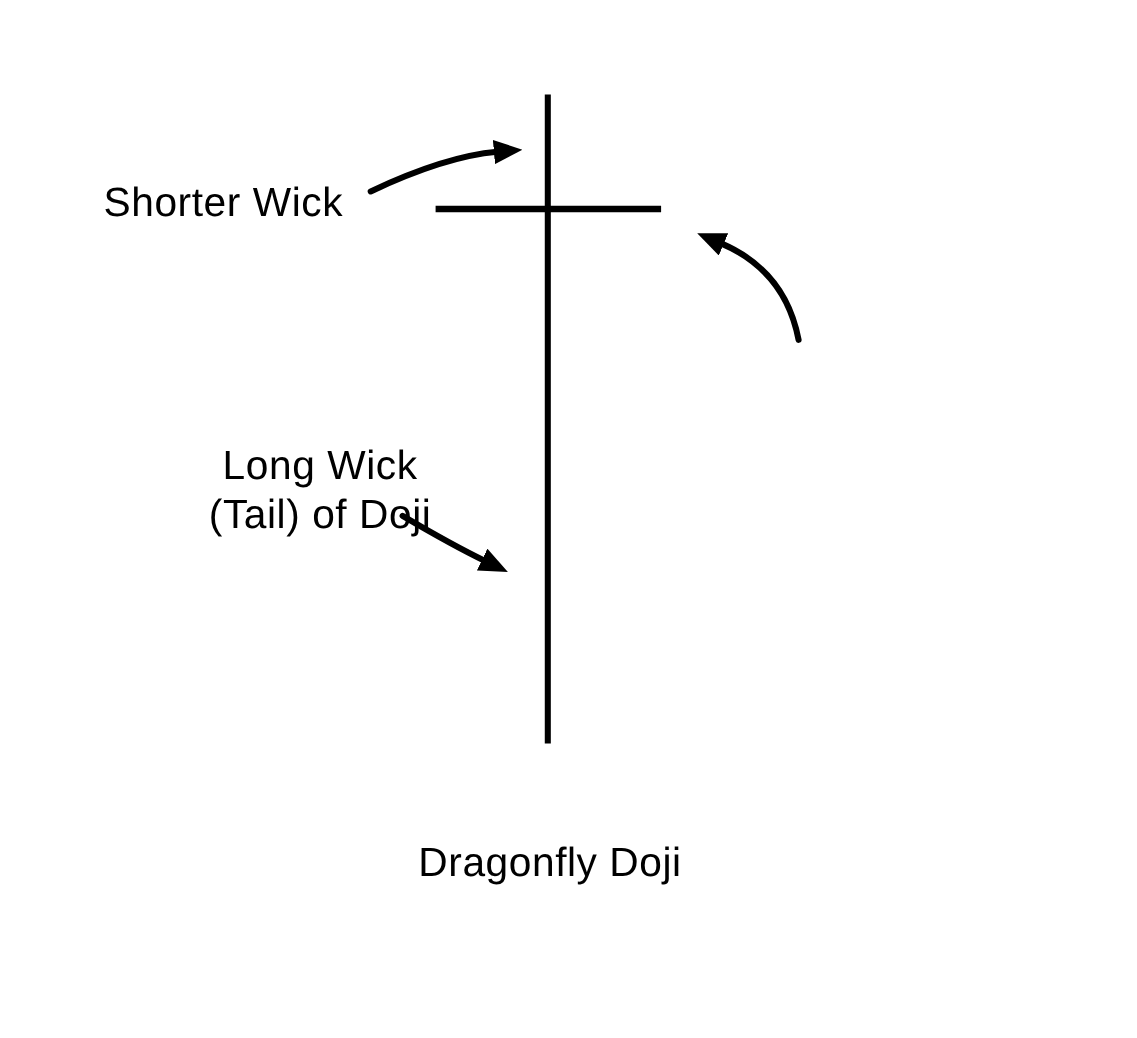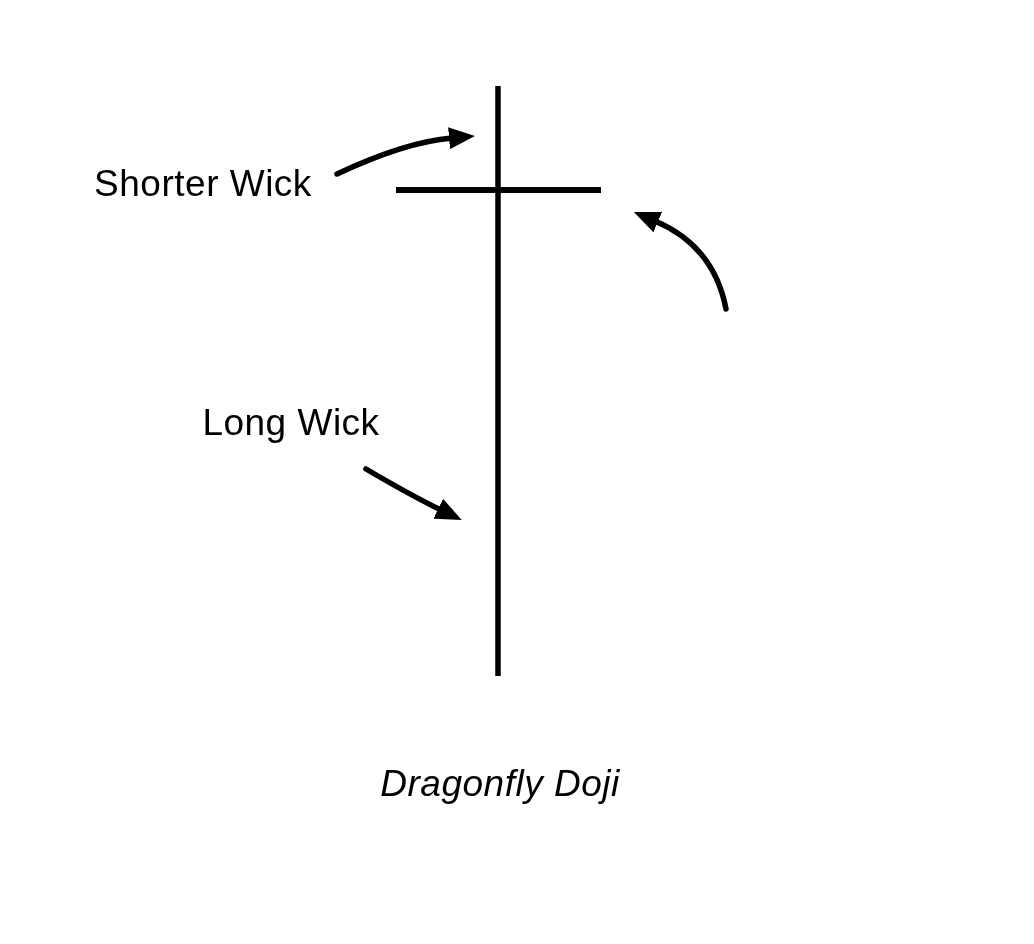--- a/index.html
+++ b/index.html
@@ -59,19 +59,20 @@
     <path class="stroke" d="M366,469 Q412,496 441,510" stroke-width="5.5" stroke-linecap="round" marker-end="url(#arrowhead)"></path>
   </svg>
 
   <div class="label" style="left:203px; top:161px;">
     <span>Shorter Wick</span>
   </div>
 
 
   <div class="label" style="left:270px; top:400px;margin-left:21px;">
     <span>Long Wick</span>
+    <span>(Tail) of Doji</span>
   </div>
 
-  <div class="label" style="left:500px; top:761px;font-style:italic;">
+  <div class="label" style="left:500px; top:761px;">
     <span>Dragonfly Doji</span>
   </div>
 
 </div>
 
 </body></html>

